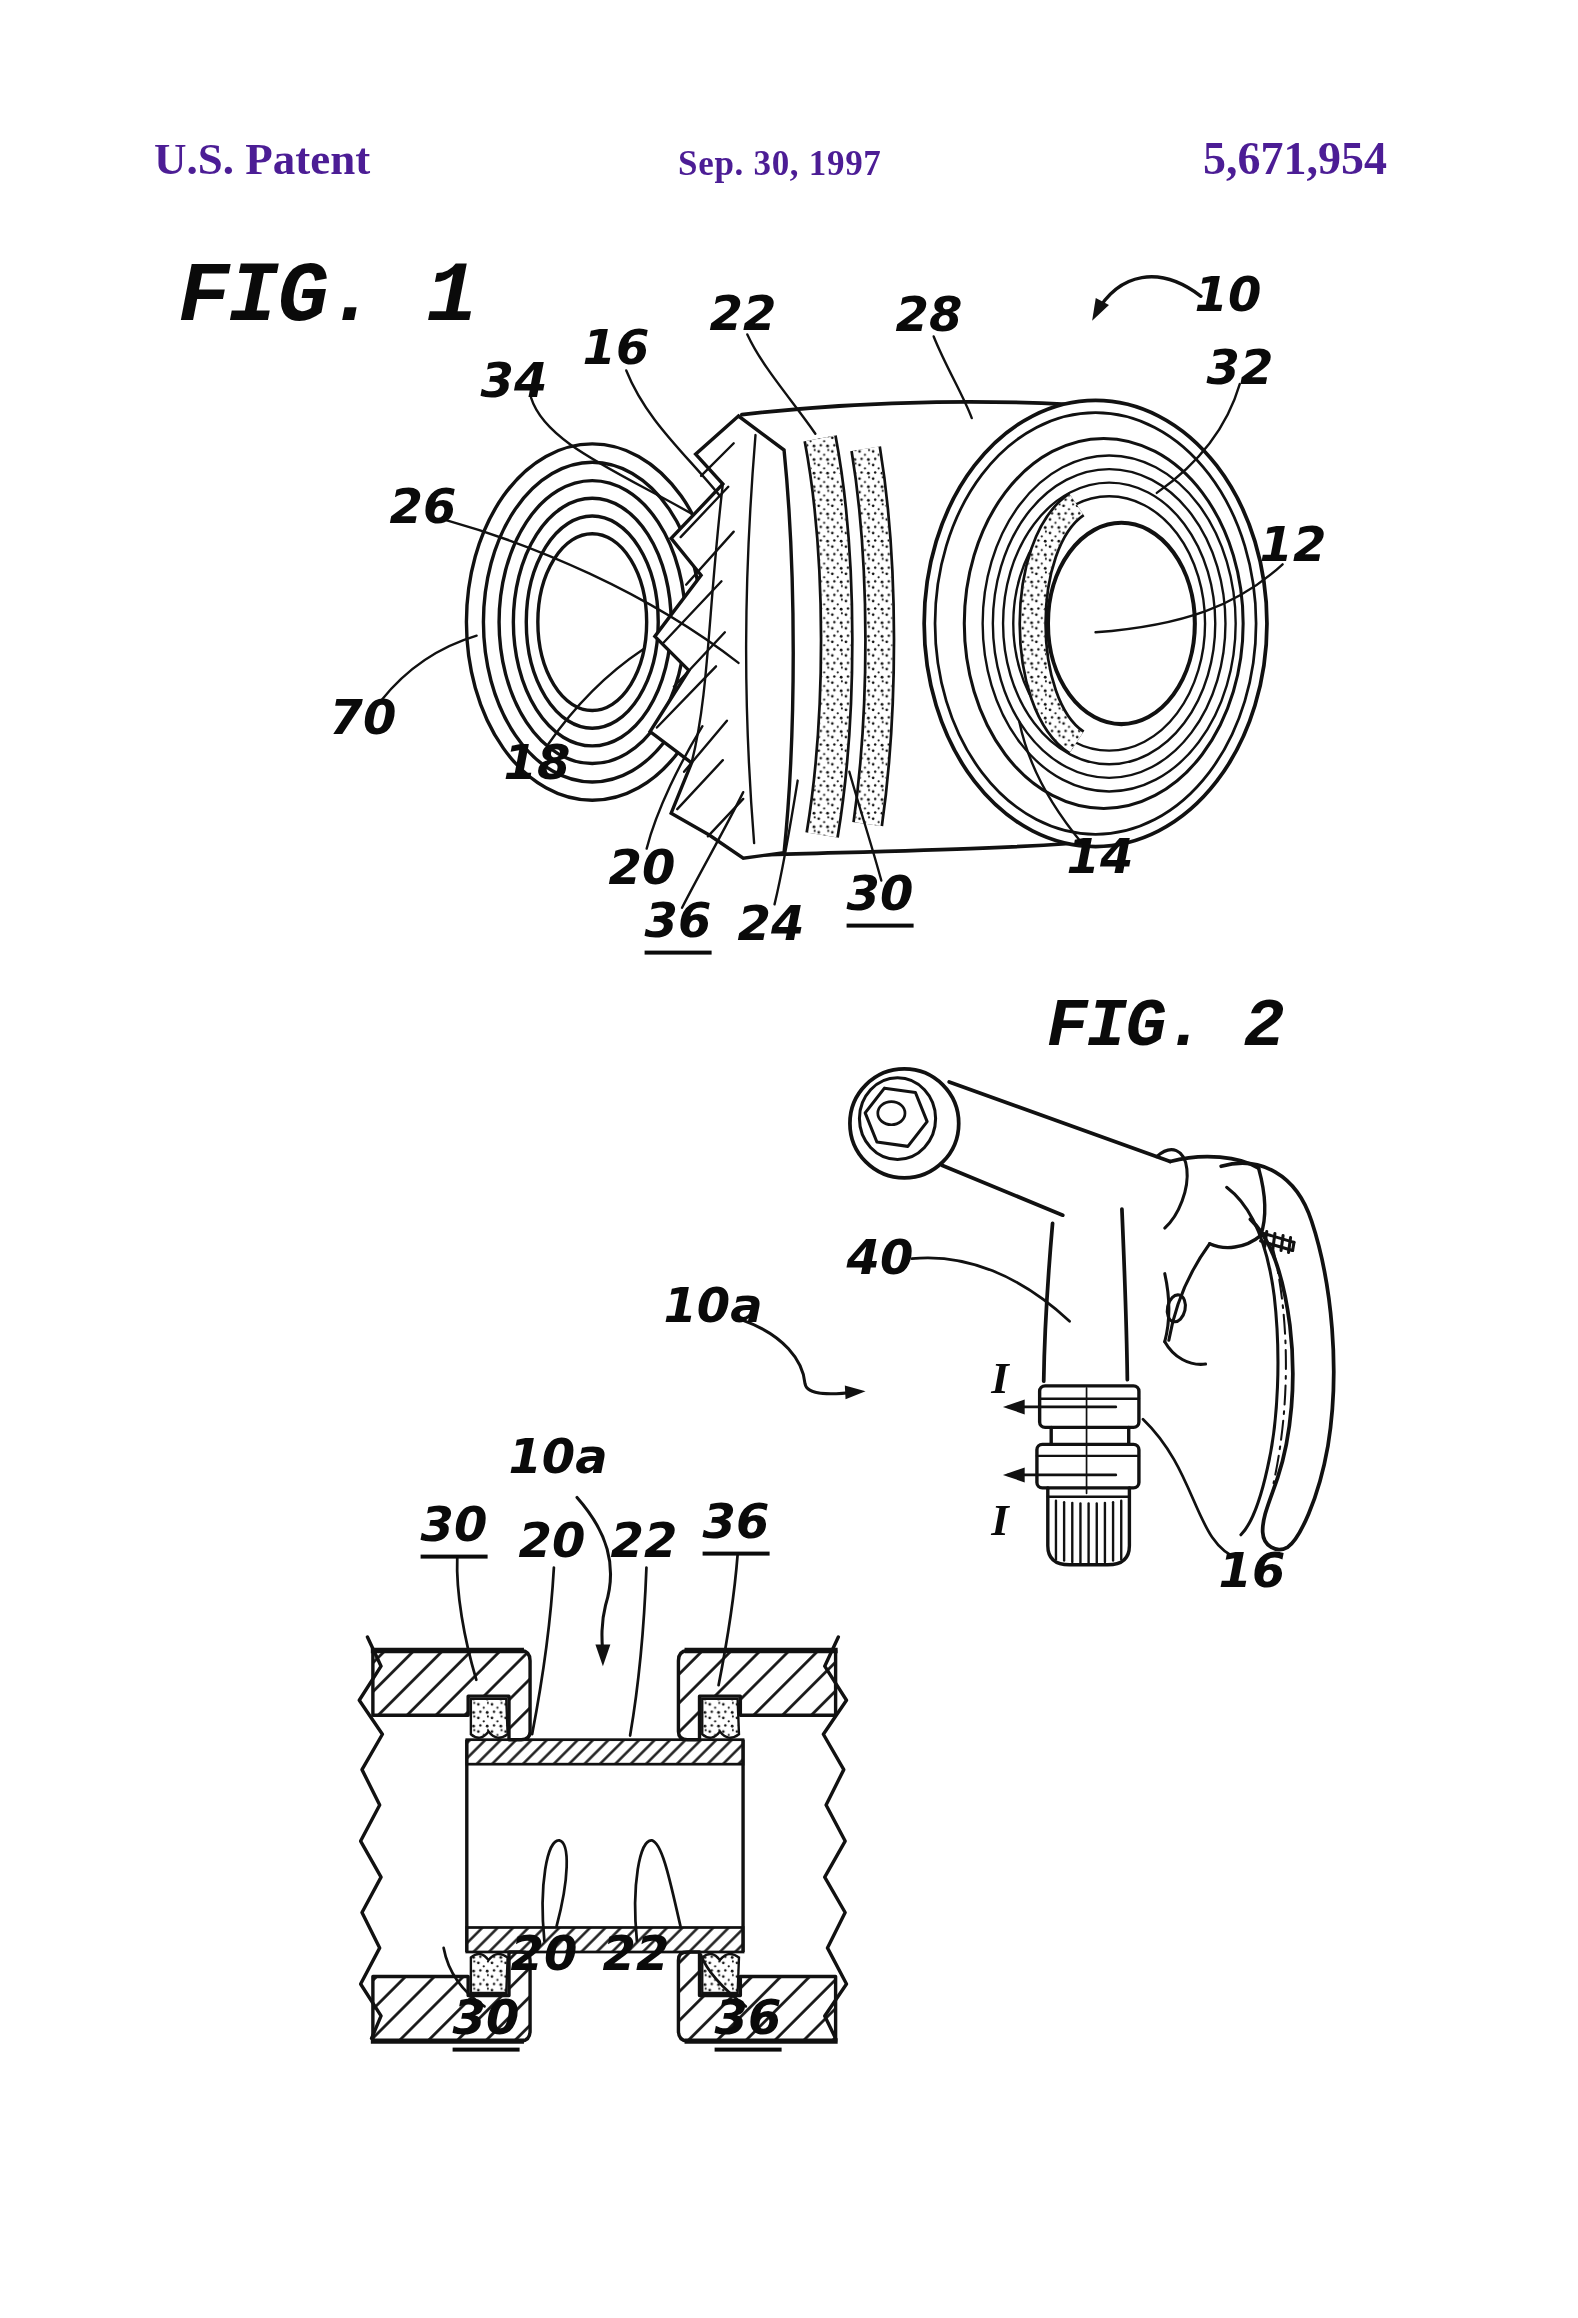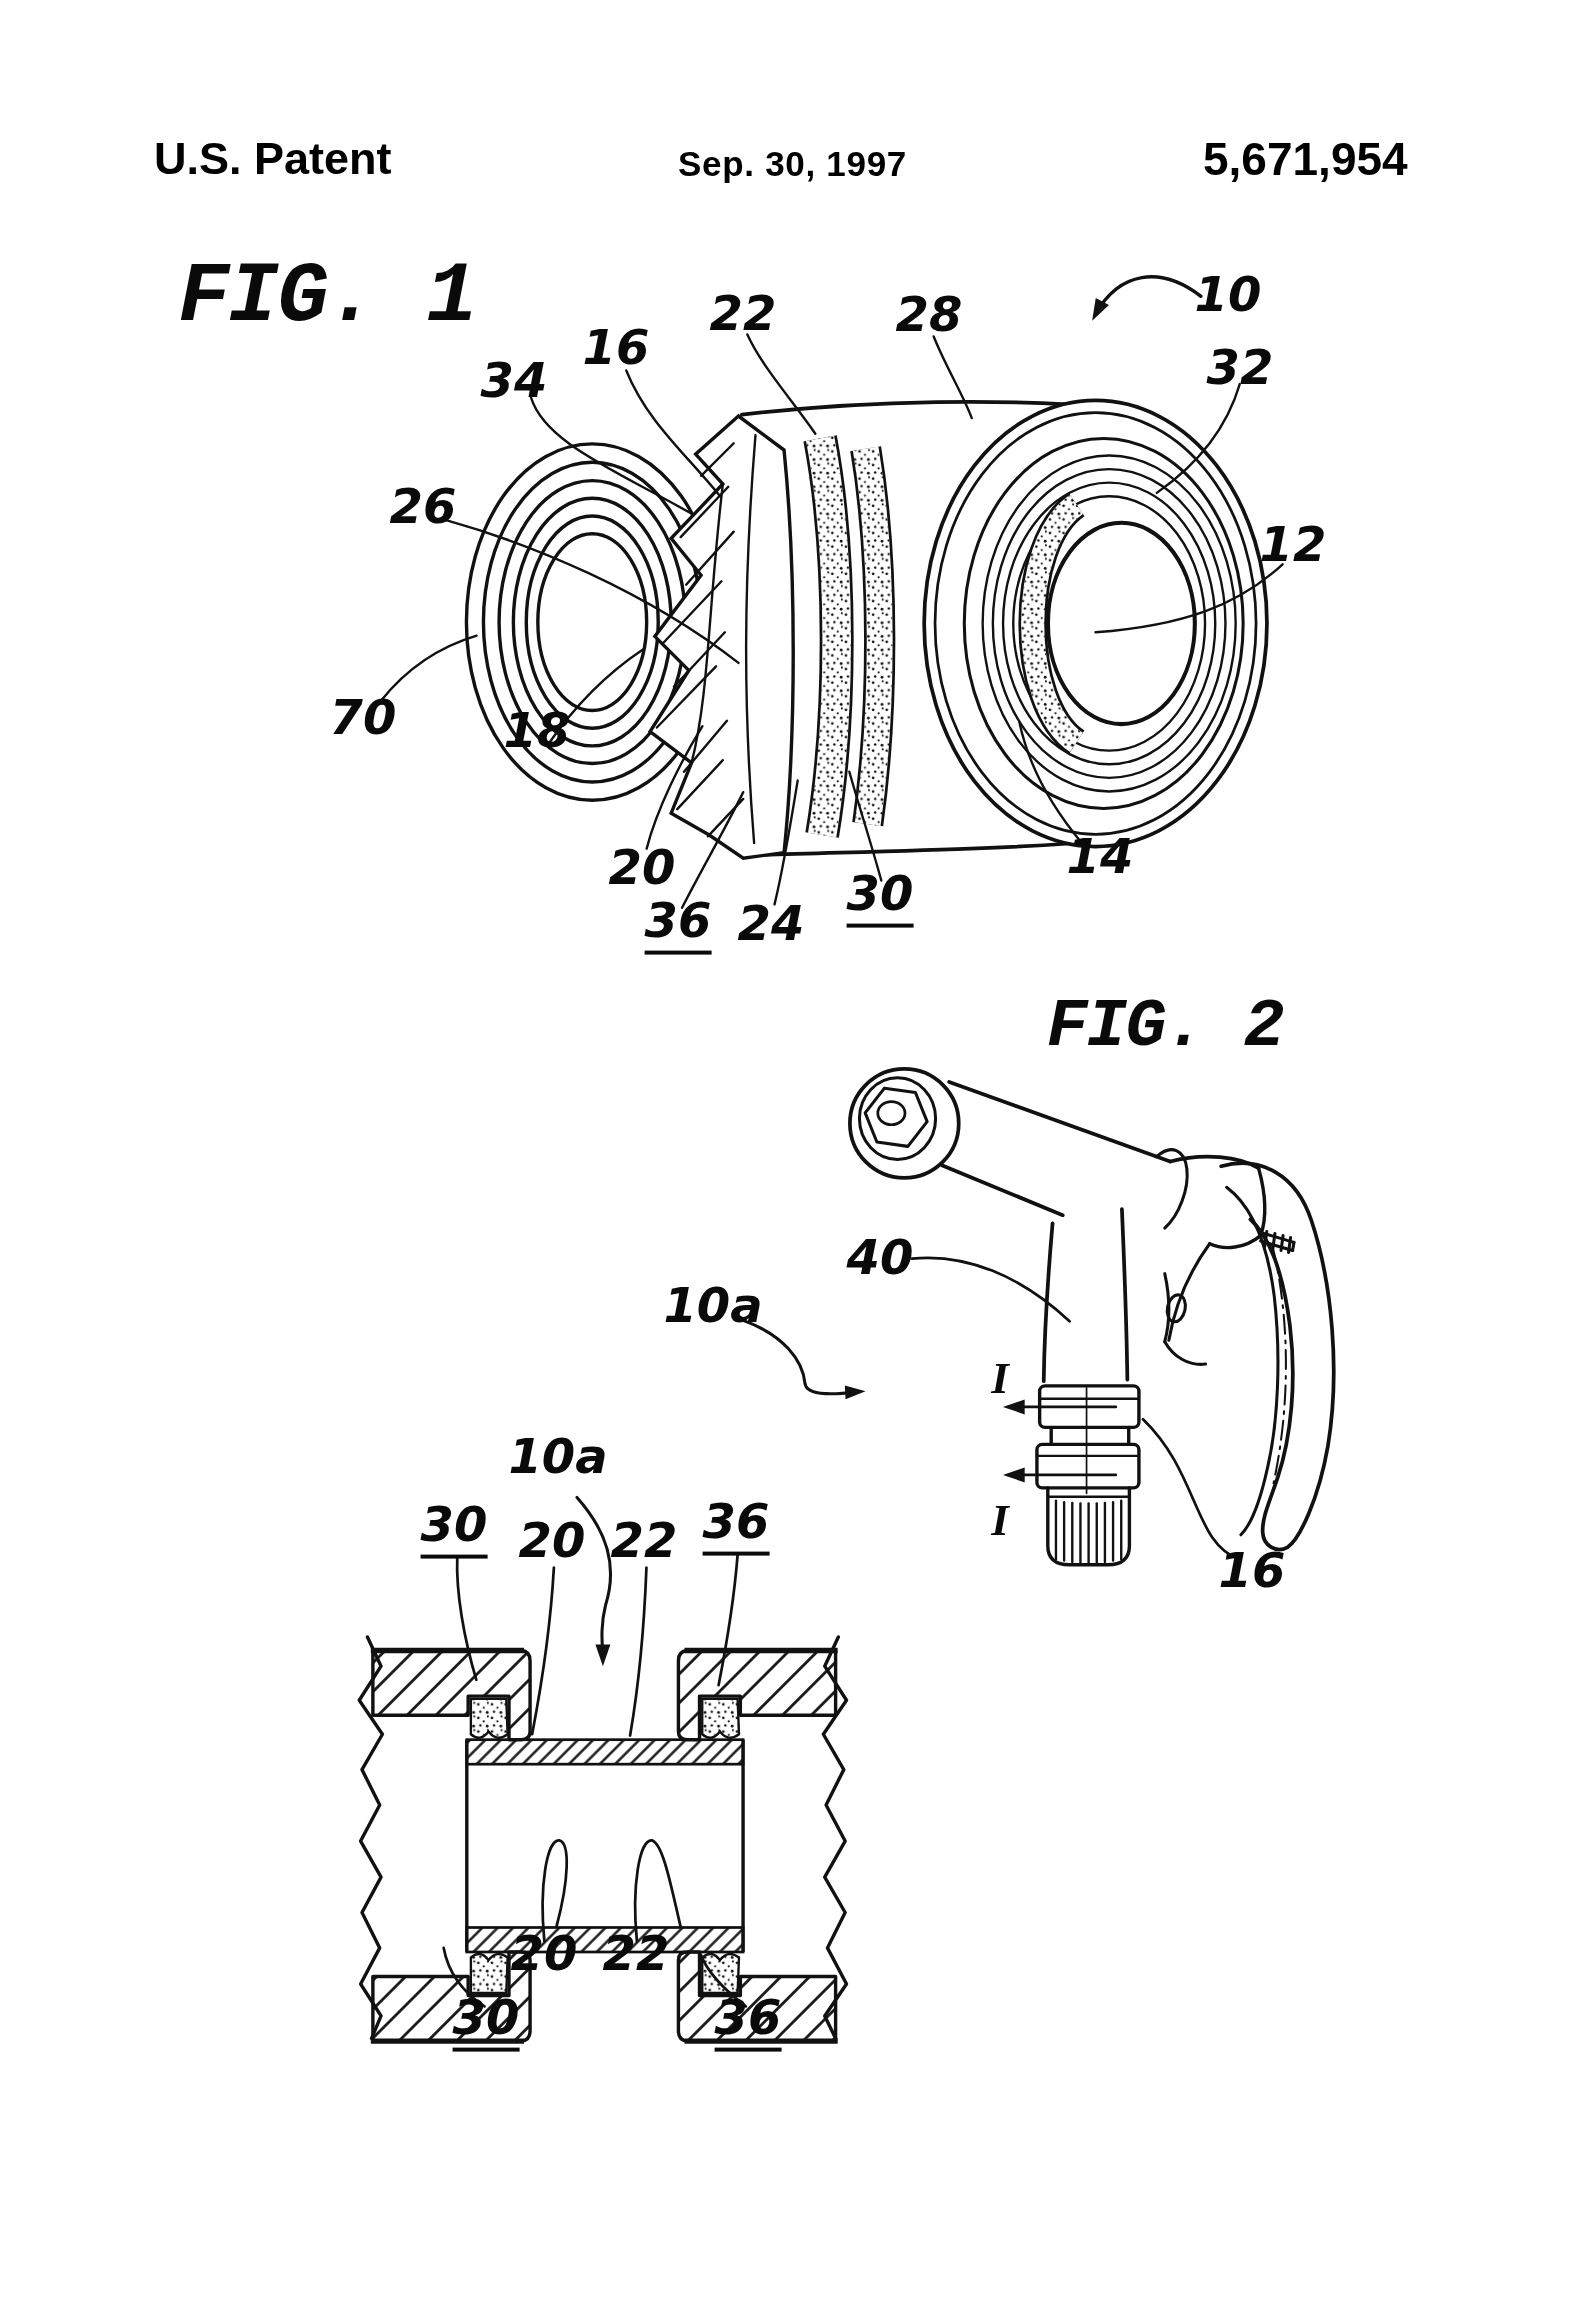--- a/index.html
+++ b/index.html
@@ -5,22 +5,22 @@
   html,body{margin:0;padding:0;background:#e8e8e8;}
   .page{
     position:relative;
     width:1578px;height:2319px;
     background:#ffffff;
     overflow:hidden;
     font-family:"DejaVu Sans", sans-serif;
   }
   .hdr{
     position:absolute;
-    font-family:Liberation Sans, sans-serif;
-    font-weight:bold;color:#000000;white-space:nowrap;
+    font-family:Liberation Serif, serif;
+    font-weight:bold;color:#4c1d95;white-space:nowrap;
   }
   .hdr.left{left:154px;top:133px;font-size:45px;}
   .hdr.center{left:678px;top:144px;font-size:35px;letter-spacing:0.7px;}
   .hdr.right{left:1203px;top:132px;font-size:46px;}
   .figtitle{
     position:absolute;transform:translate(-50%,-50%);
     font-family:Liberation Mono, monospace;
     font-style:italic;font-weight:bold;color:#0a0a0a;
     letter-spacing:-1.4px;white-space:nowrap;
   }
@@ -283,21 +283,21 @@
 
   <span class="ref" style="left:1228px;top:294px">10</span>
   <span class="ref" style="left:514px;top:380px">34</span>
   <span class="ref" style="left:616px;top:347px">16</span>
   <span class="ref" style="left:743px;top:313px">22</span>
   <span class="ref" style="left:929px;top:314px">28</span>
   <span class="ref" style="left:1240px;top:367px">32</span>
   <span class="ref" style="left:423px;top:506px">26</span>
   <span class="ref" style="left:1293px;top:544px">12</span>
   <span class="ref" style="left:363px;top:717px">70</span>
-  <span class="ref" style="left:537px;top:730px">18</span>
+  <span class="ref" style="left:537px;top:762px">18</span>
   <span class="ref" style="left:642px;top:867px">20</span>
   <span class="ref u" style="left:678px;top:925px">36</span>
   <span class="ref" style="left:771px;top:923px">24</span>
   <span class="ref u" style="left:880px;top:898px">30</span>
   <span class="ref" style="left:1100px;top:856px">14</span>
 
   <span class="ref" style="left:880px;top:1257px">40</span>
   <span class="ref" style="left:713px;top:1305px">10a</span>
   <span class="ref serif" style="left:1000px;top:1378px">I</span>
   <span class="ref serif" style="left:1000px;top:1520px">I</span>

